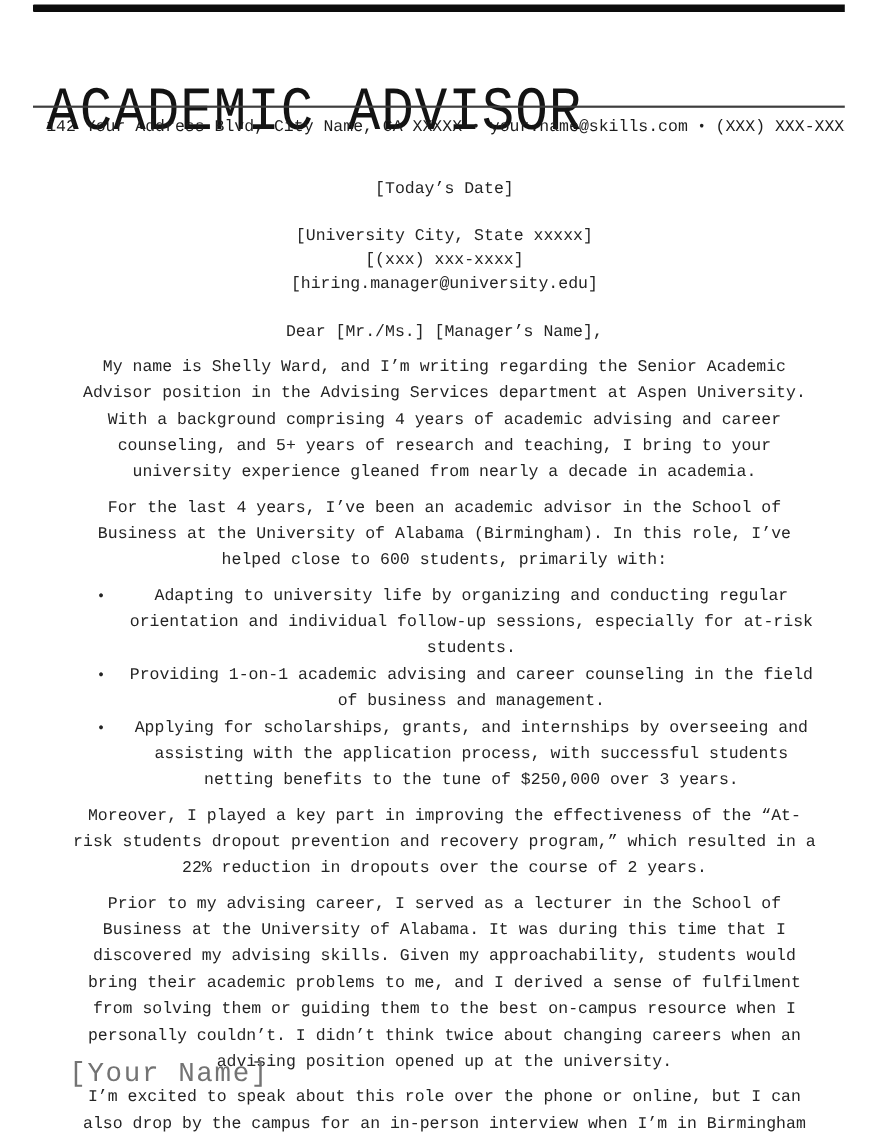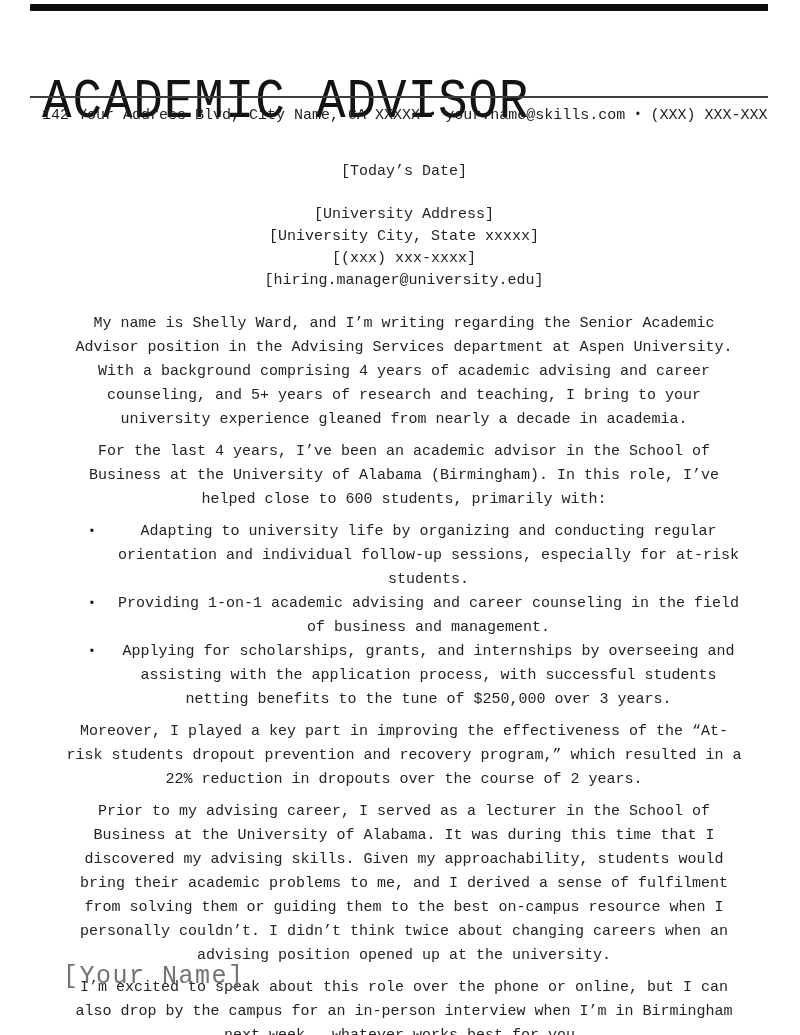--- a/index.html
+++ b/index.html
@@ -101,26 +101,26 @@
 
   <div class="contact">
     <span>142 Your Address Blvd, City Name, CA XXXXX</span><span class="sep">•</span><span>your.name@skills.com</span><span class="sep">•</span><span>(XXX) XXX-XXXX</span>
   </div>
 
   <div class="letter">
 
     <p class="date-line">[Today’s Date]</p>
 
     <div class="recipient">
-      <div>[University Address]</div>
       <div>[University City, State xxxxx]</div>
       <div>[(xxx) xxx-xxxx]</div>
       <div>[hiring.manager@university.edu]</div>
     </div>
 
+    <p>Dear [Mr./Ms.] [Manager’s Name],</p>
 
     <p>My name is Shelly Ward, and I’m writing regarding the Senior Academic Advisor position in the Advising Services department at Aspen University. With a background comprising 4 years of academic advising and career counseling, and 5+ years of research and teaching, I bring to your university experience gleaned from nearly a decade in academia.</p>
 
     <p>For the last 4 years, I’ve been an academic advisor in the School of Business at the University of Alabama (Birmingham). In this role, I’ve helped close to 600 students, primarily with:</p>
 
     <ul class="bullets">
       <li><span class="marker">•</span><span>Adapting to university life by organizing and conducting regular orientation and individual follow-up sessions, especially for at-risk students.</span></li>
       <li><span class="marker">•</span><span>Providing 1-on-1 academic advising and career counseling in the field of business and management.</span></li>
       <li><span class="marker">•</span><span>Applying for scholarships, grants, and internships by overseeing and assisting with the application process, with successful students netting benefits to the tune of $250,000 over 3 years.</span></li>
     </ul>

